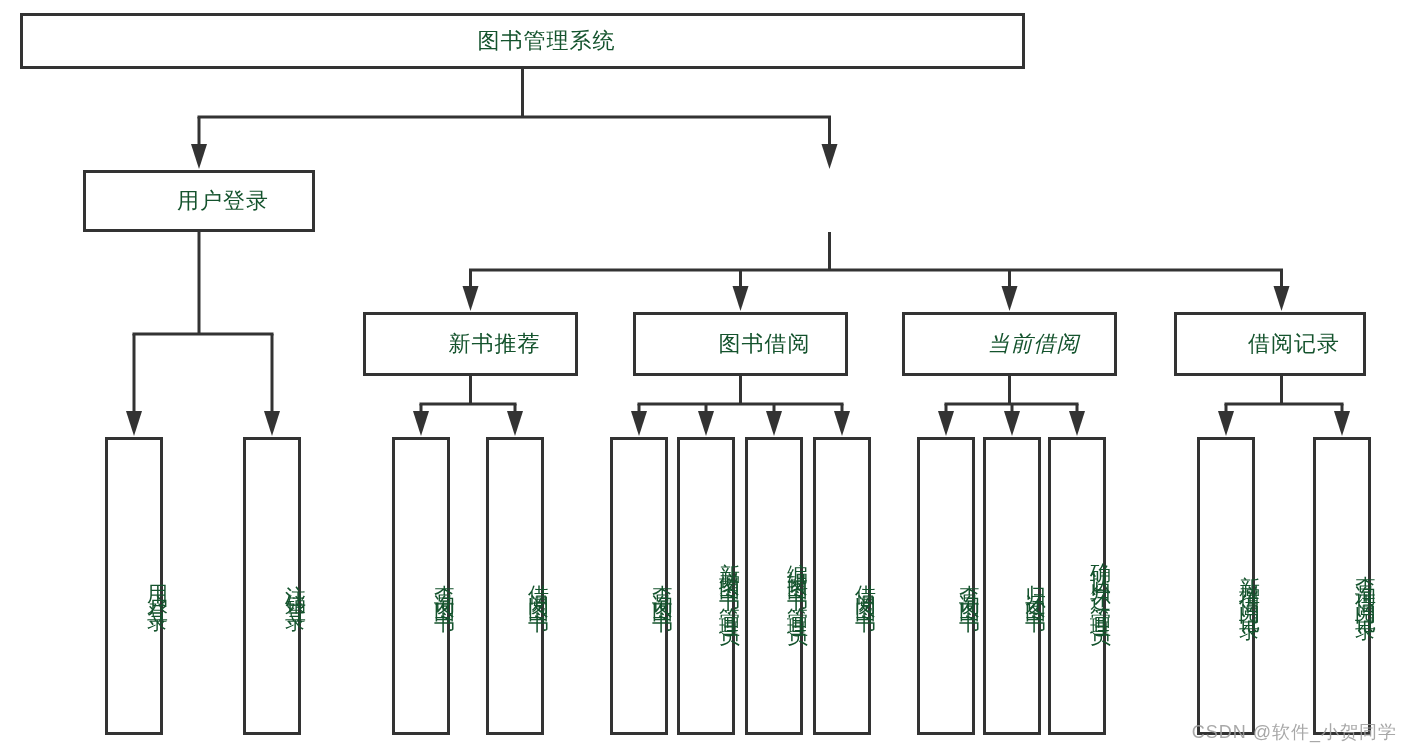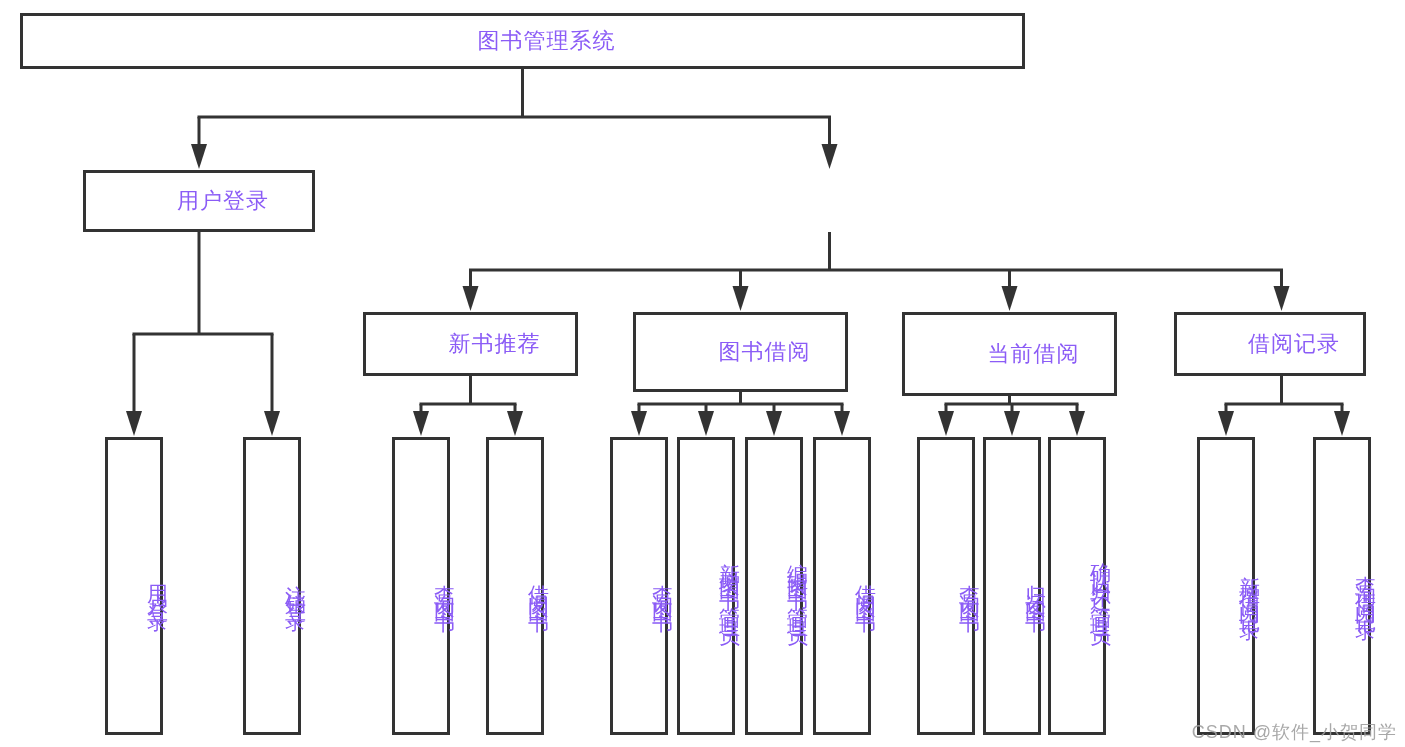--- a/index.html
+++ b/index.html
@@ -25,39 +25,39 @@
     fill: #333333; stroke: none;
   }
   .box {
     position: absolute;
     box-sizing: border-box;
     border: 3px solid #333333;
     background: #ffffff;
     display: flex;
     align-items: center;
     justify-content: center;
-    color: #8b5cf6;
+    color: #14532d;
     padding-left: 48px;
   }
   .h-box { font-size: 22px; letter-spacing: 1px; }
   .v-box .v-text {
     writing-mode: vertical-rl;
     text-orientation: mixed;
     font-size: 21px;
     letter-spacing: 9px;
     line-height: 1;
     max-height: 288px;
   }
   
   .n-root  { left: 20px;   top: 13px;  width: 1005px; height: 56px; }
   .n-l2a   { left: 83px;   top: 170px; width: 232px;  height: 62px; }
   .n-l2b   { left: 712px;  top: 170px; width: 235px;  height: 62px; }
   .n-l3a   { left: 363px;  top: 312px; width: 215px;  height: 64px; }
-  .n-l3b   { left: 633px;  top: 312px; width: 215px;  height: 80px; }
-  .n-l3c   { left: 902px;  top: 312px; width: 215px;  height: 84px; }
+  .n-l3b   { left: 633px;  top: 312px; width: 215px;  height: 64px; }
+  .n-l3c   { left: 902px;  top: 312px; width: 215px;  height: 64px; font-style: italic; }
   .n-l3d   { left: 1174px; top: 312px; width: 192px;  height: 64px; }
   .leaf    { top: 437px; width: 58px; height: 298px; }
   .lf0  { left: 105px; }
   .lf1  { left: 243px; }
   .lf2  { left: 392px; }
   .lf3  { left: 486px; }
   .lf4  { left: 610px; }
   .lf5  { left: 677px; }
   .lf6  { left: 745px; }
   .lf7  { left: 813px; }

